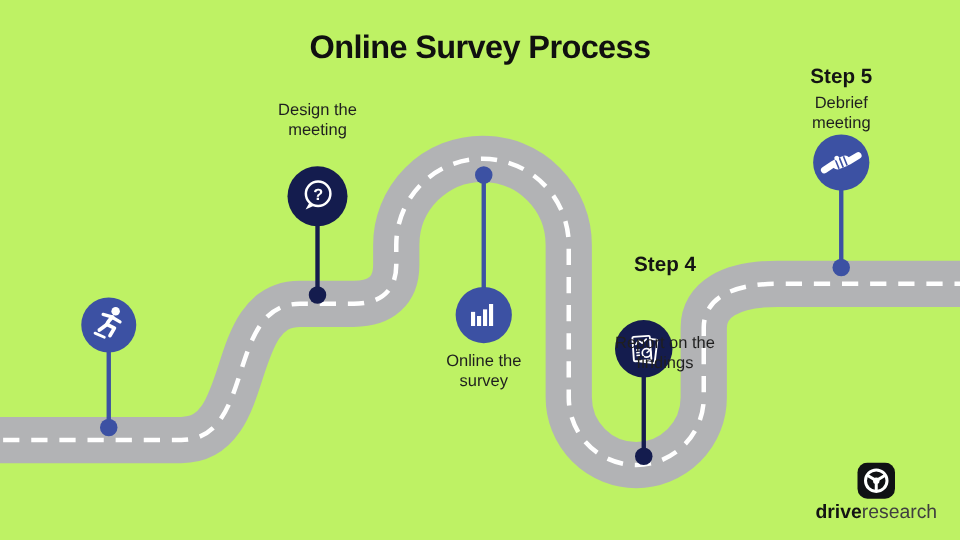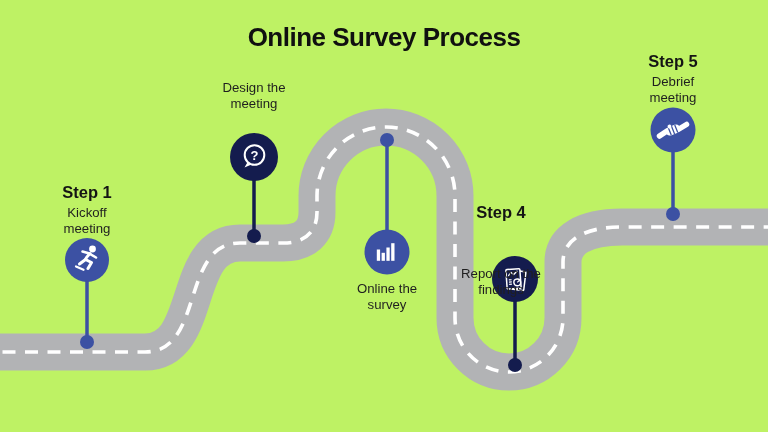--- a/index.html
+++ b/index.html
@@ -6,21 +6,21 @@
   body{font-family:"Liberation Sans",sans-serif;background:#dfe1ea;}
   .canvas{position:relative;width:768px;height:432px;background:#bef264;overflow:hidden;}
   .page-title{position:absolute;top:22px;left:0;width:768px;text-align:center;
     font-size:26px;font-weight:800;letter-spacing:-0.5px;color:#101010;}
   .step-block{position:absolute;width:140px;text-align:center;color:#161616;}
   .step-block h3{margin:0;font-size:16.5px;font-weight:600;line-height:1.15;color:#141414;}
   .step-block p{margin:3px auto 0;font-size:13.2px;font-weight:400;line-height:1.24;color:#1f1f1f;}
   .sb1{left:17px;top:183px;}  .sb1 p{max-width:58px;}
   .sb2{left:184px;top:77px;}  .sb2 p{max-width:74px;}
   .sb3{left:317px;top:278px;} .sb3 p{max-width:62px;}
-  .sb4{left:431px;top:203px;} .sb4 p{max-width:92px;margin-top:44px;}
+  .sb4{left:462px;top:203px;} .sb4 p{max-width:92px;margin-top:44px;}
   .sb5{left:603px;top:52px;}  .sb5 p{max-width:58px;}
   .road-svg{position:absolute;left:0;top:0;}
   .logo{position:absolute;left:640px;top:370px;width:122px;display:flex;
     flex-direction:column;align-items:center;}
   .logo-text{margin:2px 0 0;font-size:15.5px;line-height:1;white-space:nowrap;}
   .logo-text .bold{font-weight:700;color:#131313;}
   .logo-text .light{font-weight:400;color:#3f3f3f;}
 </style>
 </head>
 <body>
@@ -87,33 +87,38 @@
       <path d="M -13.5 6 L -6 1" stroke="#fff" stroke-width="5.5" stroke-linecap="round" fill="none"></path>
       <path d="M 13.5 -5.5 L 6 -1" stroke="#fff" stroke-width="5.5" stroke-linecap="round" fill="none"></path>
       <g transform="rotate(-22)">
         <rect x="-7.5" y="-4.3" width="15" height="8.6" rx="4.2" fill="#fff"></rect>
         <path d="M -3.5 -4 L -3.5 4 M 0 -4.2 L 0 4.2 M 3.5 -4 L 3.5 4" stroke-width="1.3" fill="none" stroke="#3c51a3"></path>
         <circle cx="-2" cy="-4.6" r="1.9" fill="#fff"></circle>
       </g>
     </g>
   </svg>
 
-  <div class="step-block sb1">
-    <h3>Step 1</h3>
-    <p>Kickoff meeting</p>
-  </div>
   <div class="step-block sb2">
     <p>Design the meeting</p>
   </div>
   <div class="step-block sb3">
     <p>Online the survey</p>
   </div>
   <div class="step-block sb4">
     <h3>Step 4</h3>
     <p>Report on the findings</p>
   </div>
   <div class="step-block sb5">
     <h3>Step 5</h3>
     <p>Debrief meeting</p>
   </div>
 
+  <div class="logo">
+    <svg width="122" height="30" viewBox="0 0 122 30">
+      <rect x="46" y="0" width="30" height="29" rx="8" fill="#101114"></rect>
+      <circle cx="61" cy="14.5" r="8.6" fill="none" stroke="#fff" stroke-width="2.4"></circle>
+      <path d="M 61 14.5 L 61 22.8 M 61 14.5 L 53.8 10.2 M 61 14.5 L 68.2 10.2" stroke="#fff" stroke-width="2.4" fill="none"></path>
+      <circle cx="61" cy="14.5" r="2.6" fill="#fff"></circle>
+    </svg>
+    <p class="logo-text"><span class="bold">drive</span><span class="light">research</span></p>
+  </div>
 
 </div>
 
 </body></html>

